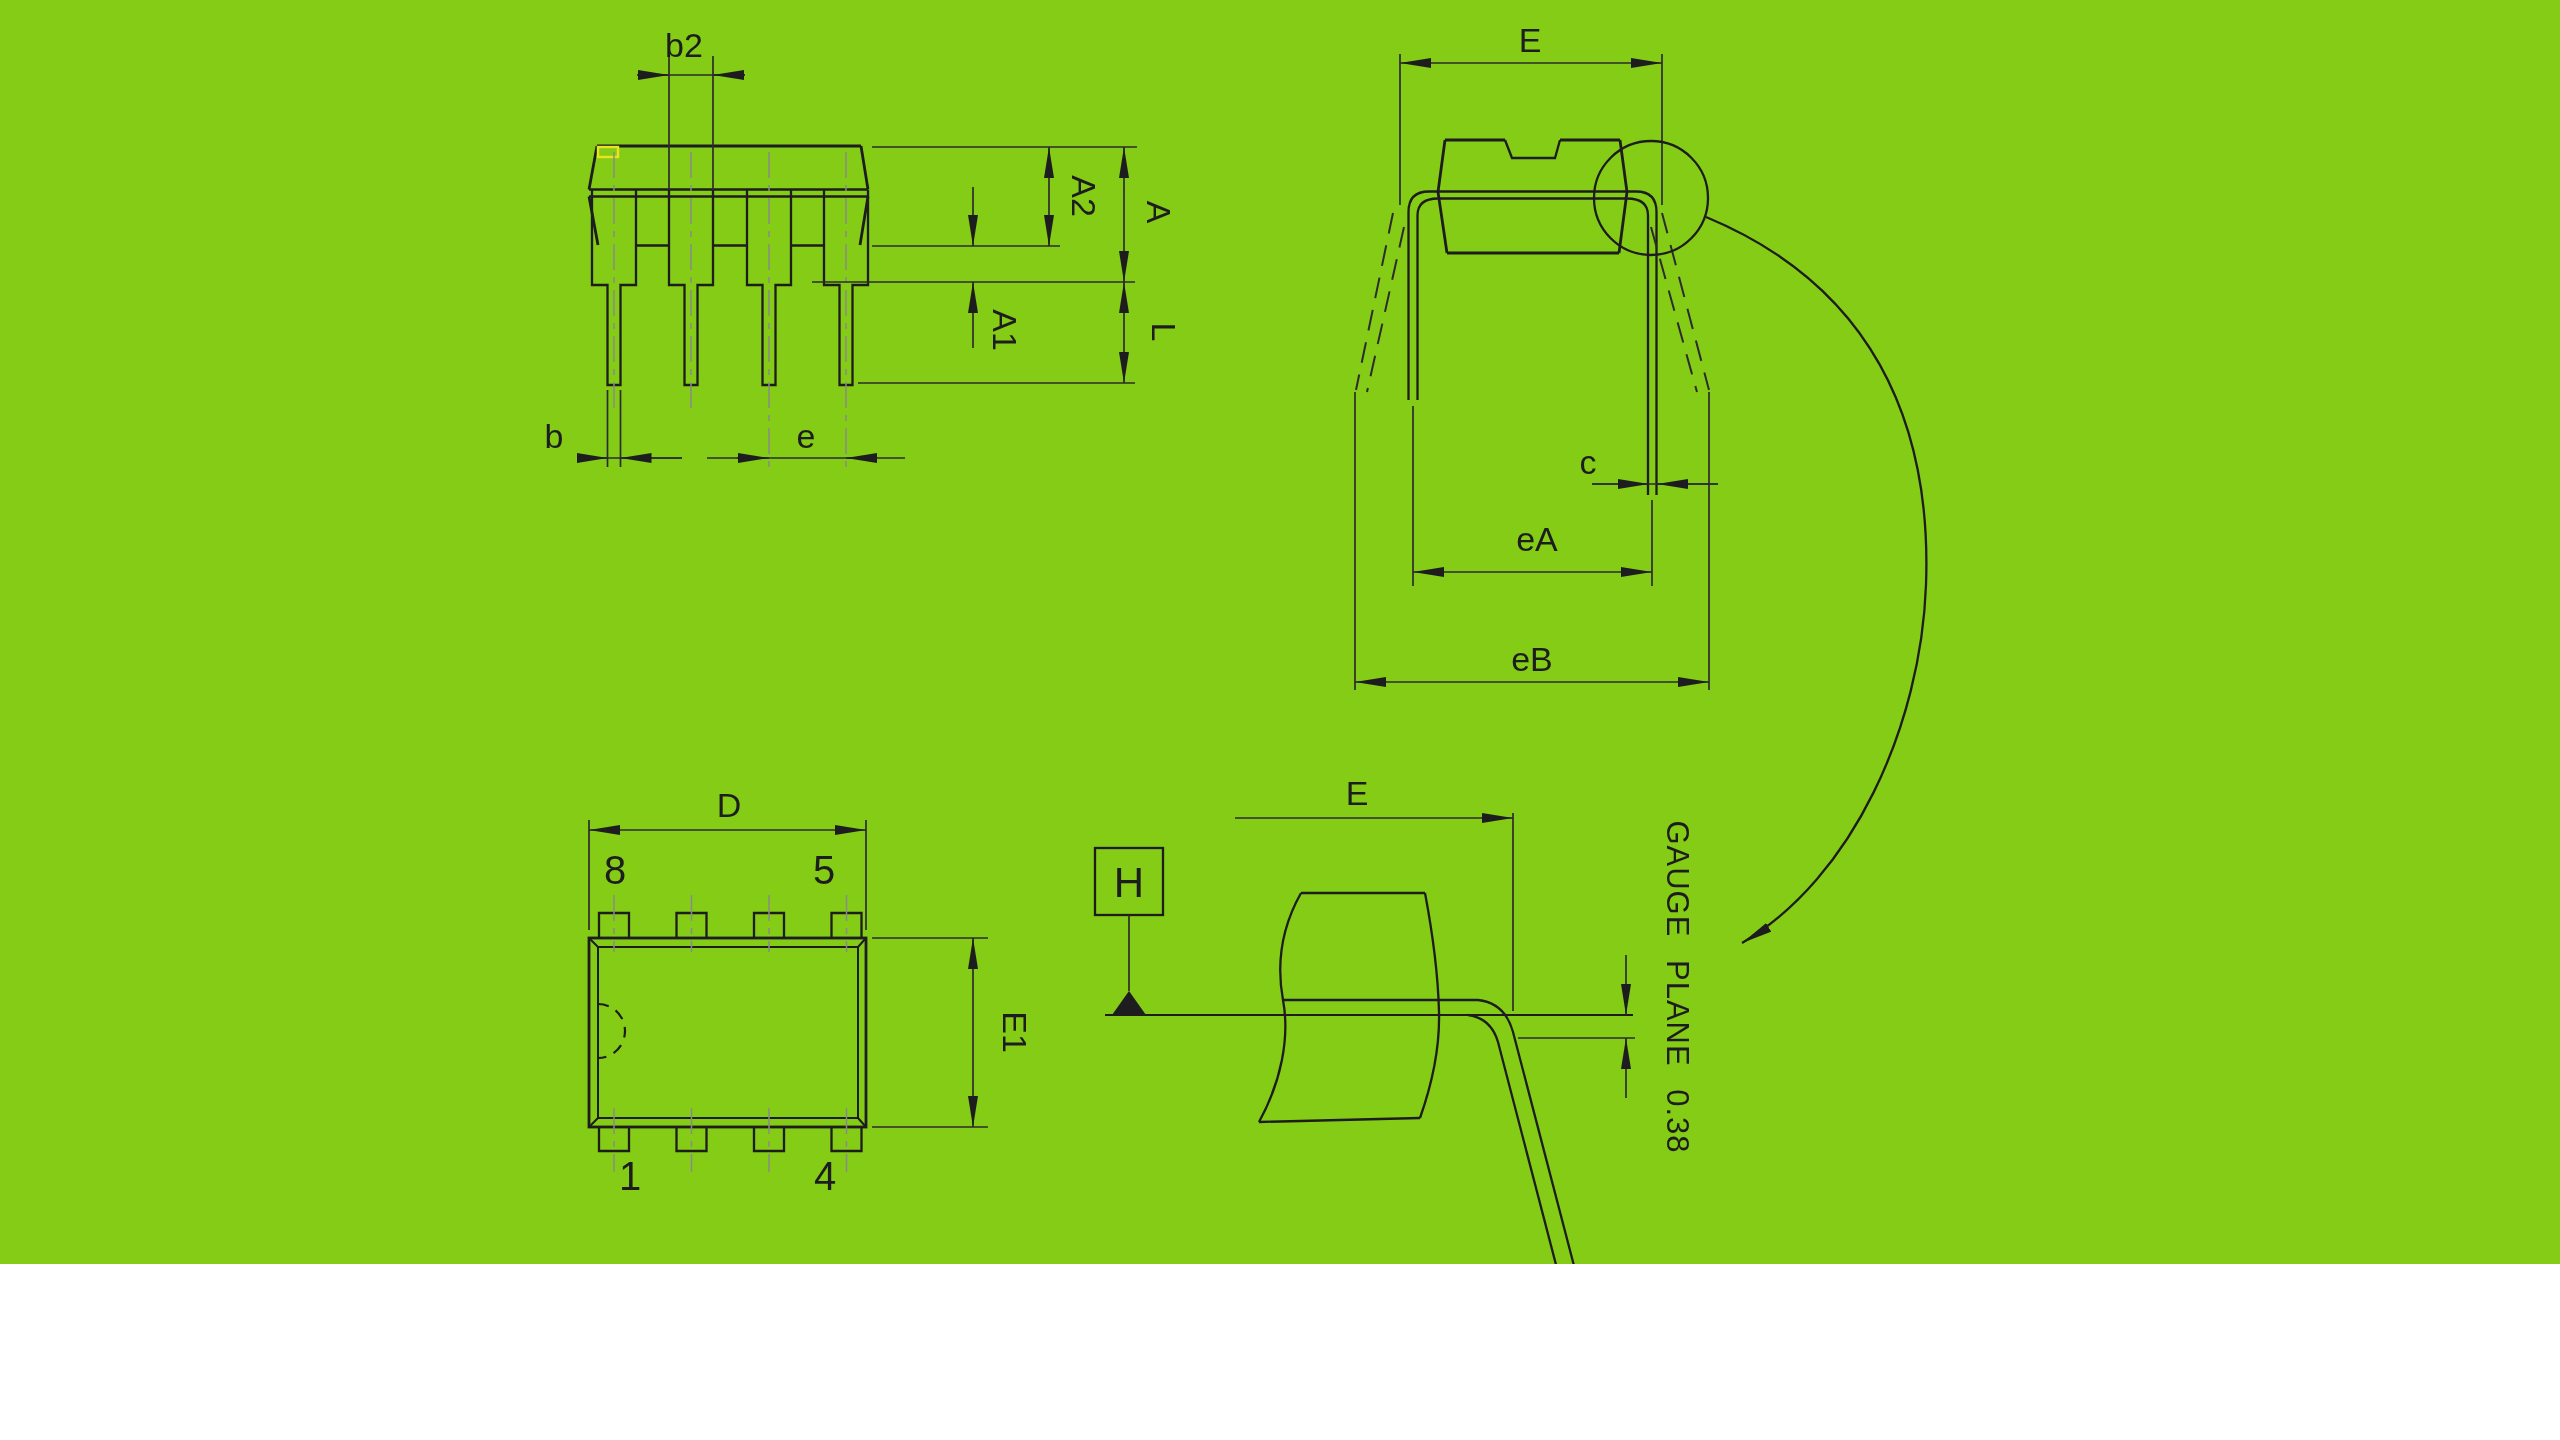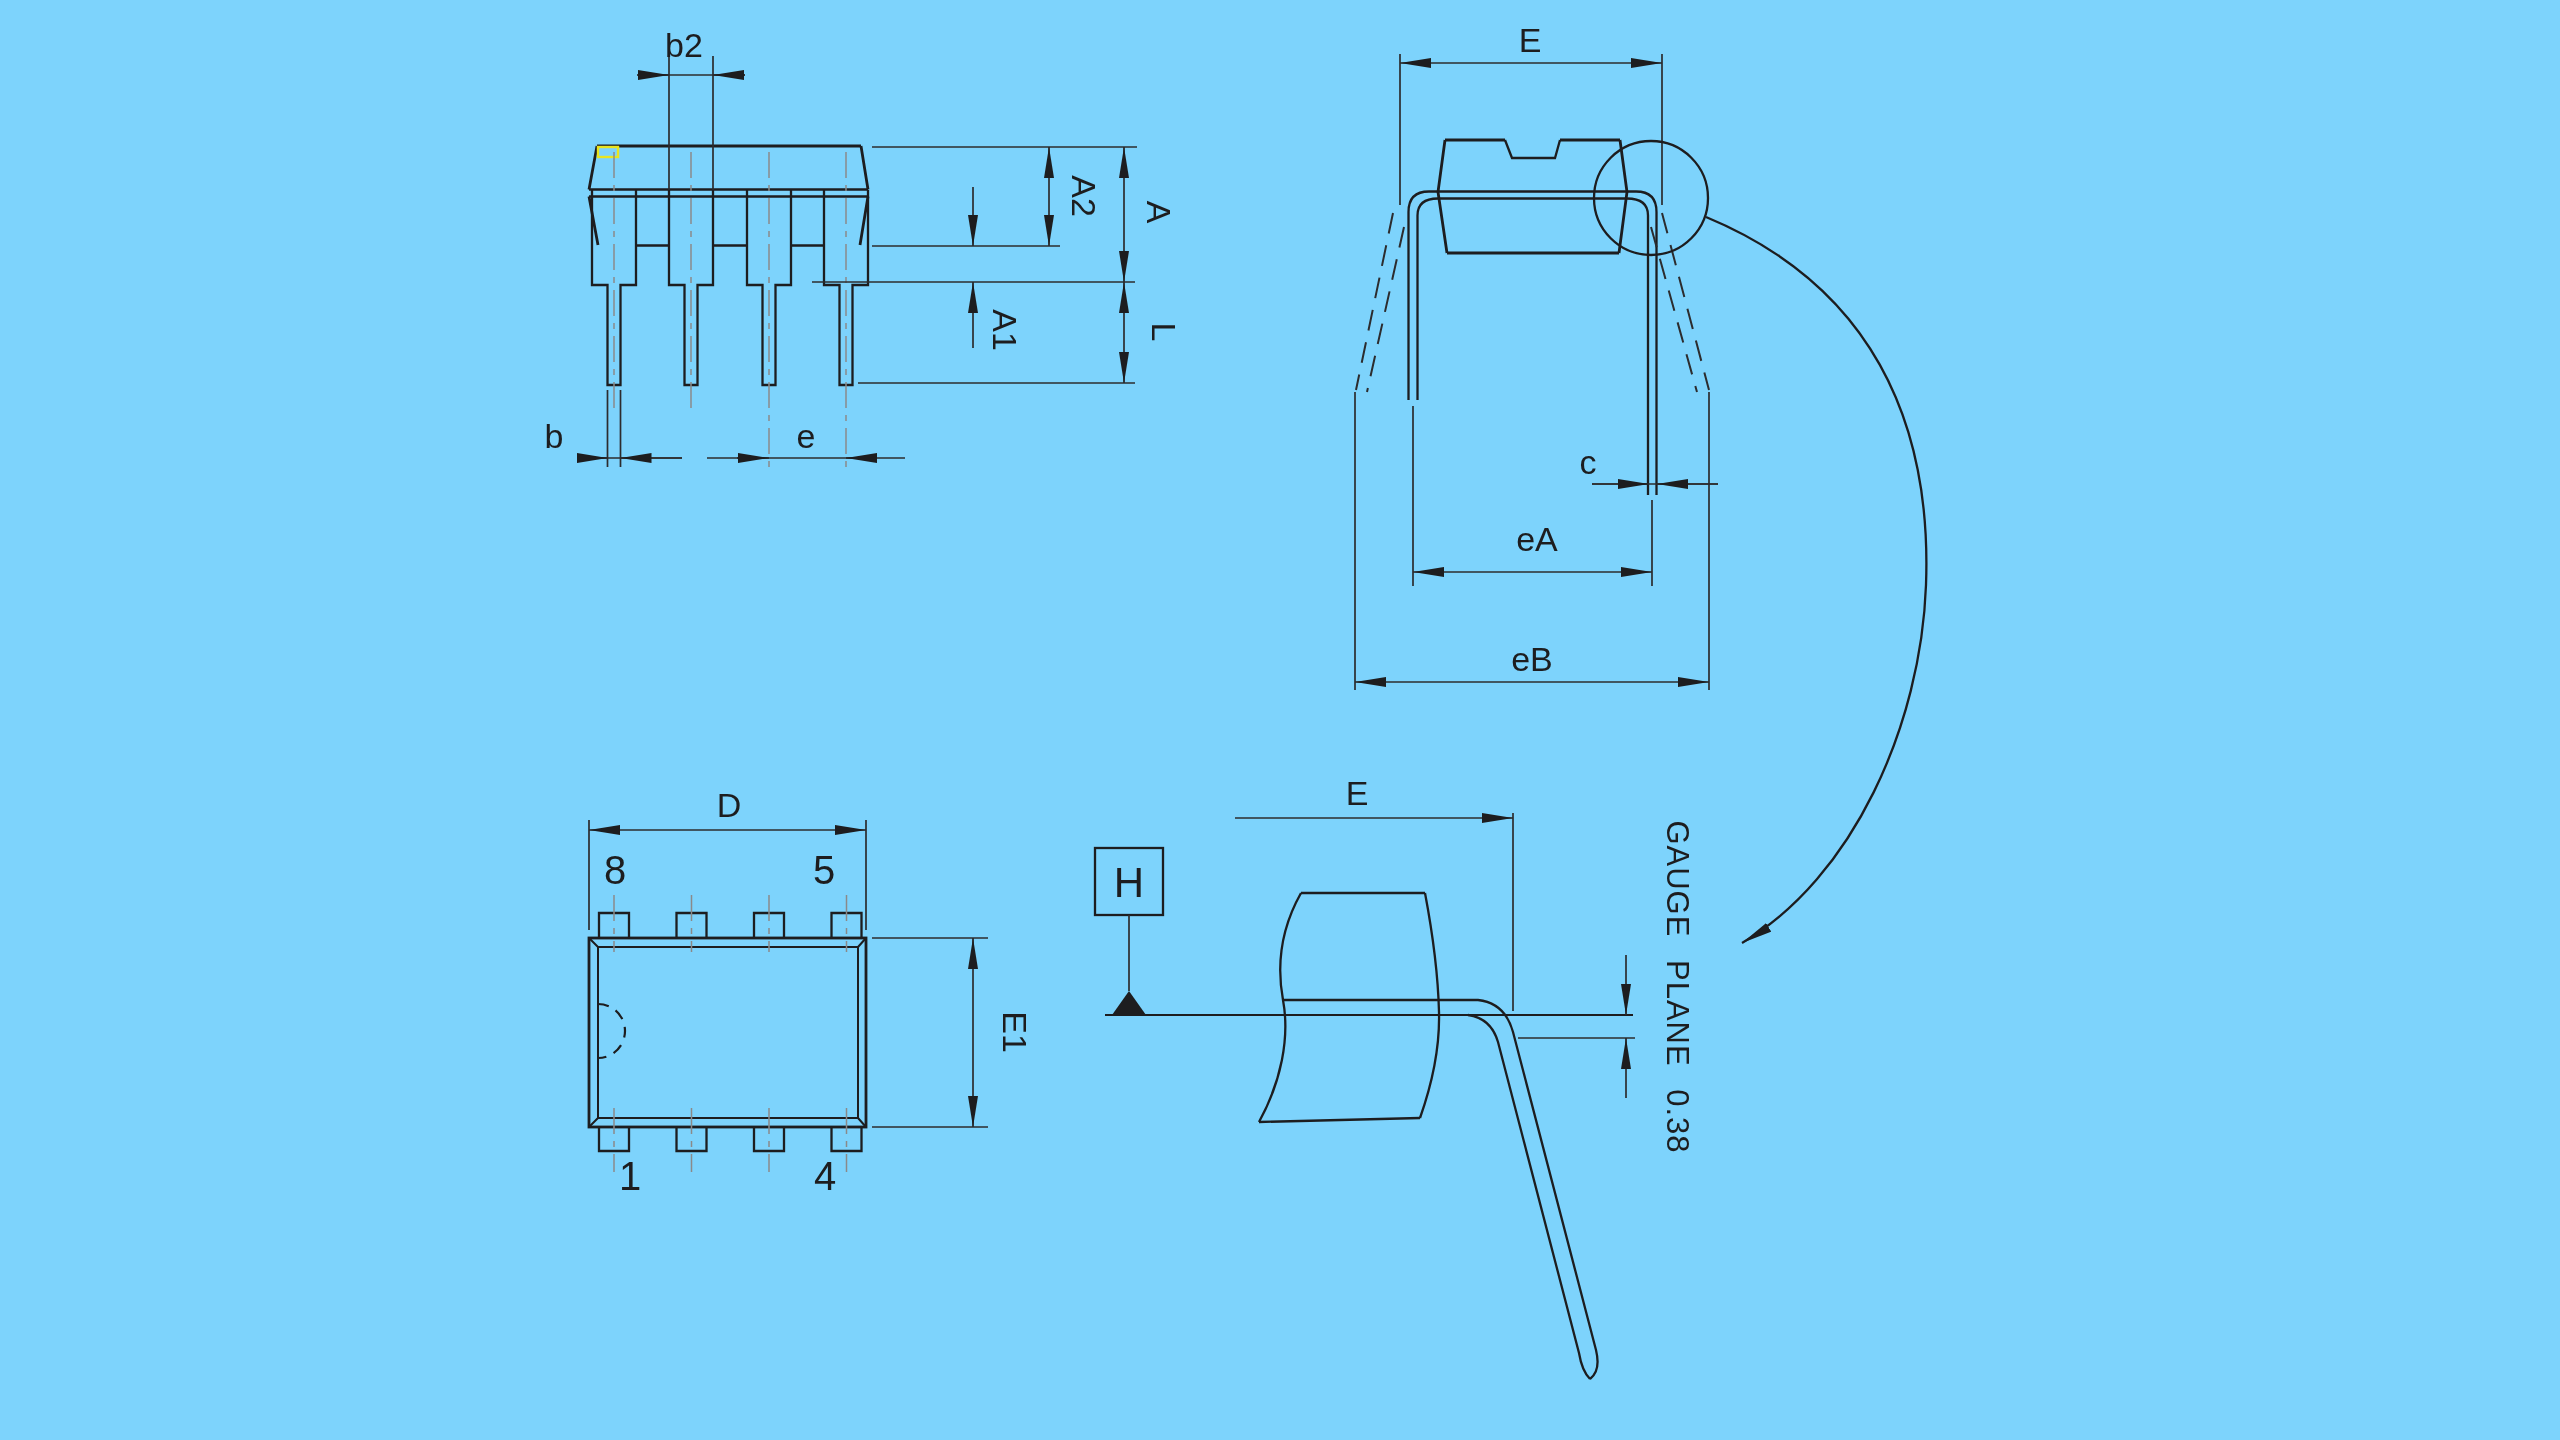--- a/index.html
+++ b/index.html
@@ -1,16 +1,16 @@
 <!DOCTYPE html>
 <html><head>
 <meta charset="utf-8">
 <style>
   html,body{margin:0;padding:0;background:#ffffff;}
-  .stage{position:relative;width:2560px;height:1440px;background:#7dd3fc;overflow:hidden;}
+  .stage{position:relative;width:2560px;height:1264px;background:#84cc16;overflow:hidden;}
   svg{display:block;}
   .outline{stroke:#1d1d1f;stroke-width:2.8;fill:none;stroke-linejoin:miter;stroke-linecap:butt;}
   .outline2{stroke:#1d1d1f;stroke-width:2.3;fill:none;}
   .dim{stroke:#2c2c2e;stroke-width:1.7;fill:none;}
   .cl{stroke:#8a8a8a;stroke-width:1.5;fill:none;stroke-dasharray:26 7 6 7;}
   .dashline{stroke:#2c2c2e;stroke-width:2;fill:none;stroke-dasharray:21 12;}
   .notchdash{stroke:#1d1d1f;stroke-width:2.2;fill:none;stroke-dasharray:11 8;}
   .hl{stroke:#e9e41f;stroke-width:2.4;fill:none;}
   text{fill:#1d1d1f;font-family:"Liberation Sans","DejaVu Sans",sans-serif;font-size:34px;text-anchor:middle;}
   .pinnum{font-size:40px;}

